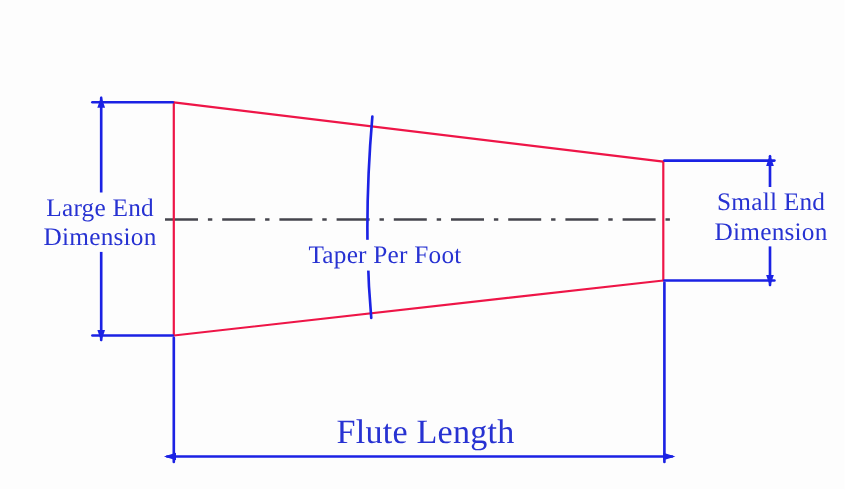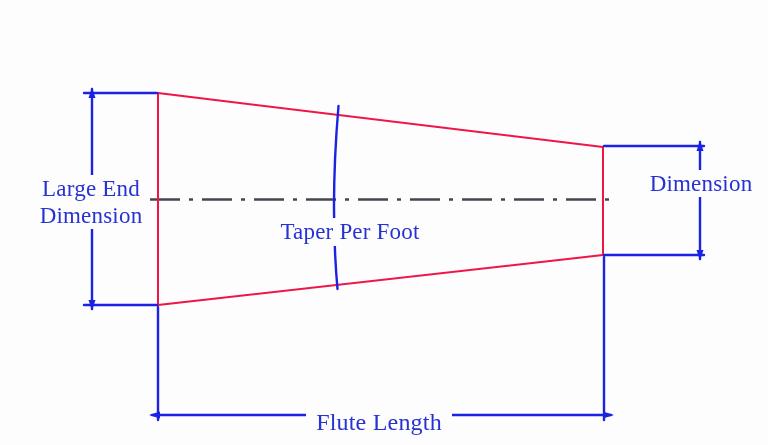--- a/index.html
+++ b/index.html
@@ -67,25 +67,25 @@
     line-height: 28px;
     margin-top: 32px;
   }
   .label-small-end {
     left: 640px;
     top: 170px;
     width: 122px;
   }
   .label-flute {
     left: 306px;
-    top: 408px;
+    top: 379px;
     width: 146px;
     height: 28px;
     line-height: 28px;
-    font-size: 24px;
+    font-size: 31px;
   }
 </style>
 </head>
 <body>
 
 <div class="stage">
 
   <svg class="diagram-svg" viewBox="0 0 768 445" xmlns="http://www.w3.org/2000/svg">
 
     <path class="stroke-center" d="M150,199.5 H613" stroke-dasharray="30 9 4 9"></path>
@@ -125,18 +125,19 @@
   </svg>
 
   <div class="label label-large-end">
     <div>Large End</div>
     <div>Dimension</div>
   </div>
 
   <div class="label label-taper">Taper Per Foot</div>
 
   <div class="label label-small-end">
+    <div>Small End</div>
     <div>Dimension</div>
   </div>
 
   <div class="label label-flute">Flute Length</div>
 
 </div>
 
 </body></html>

